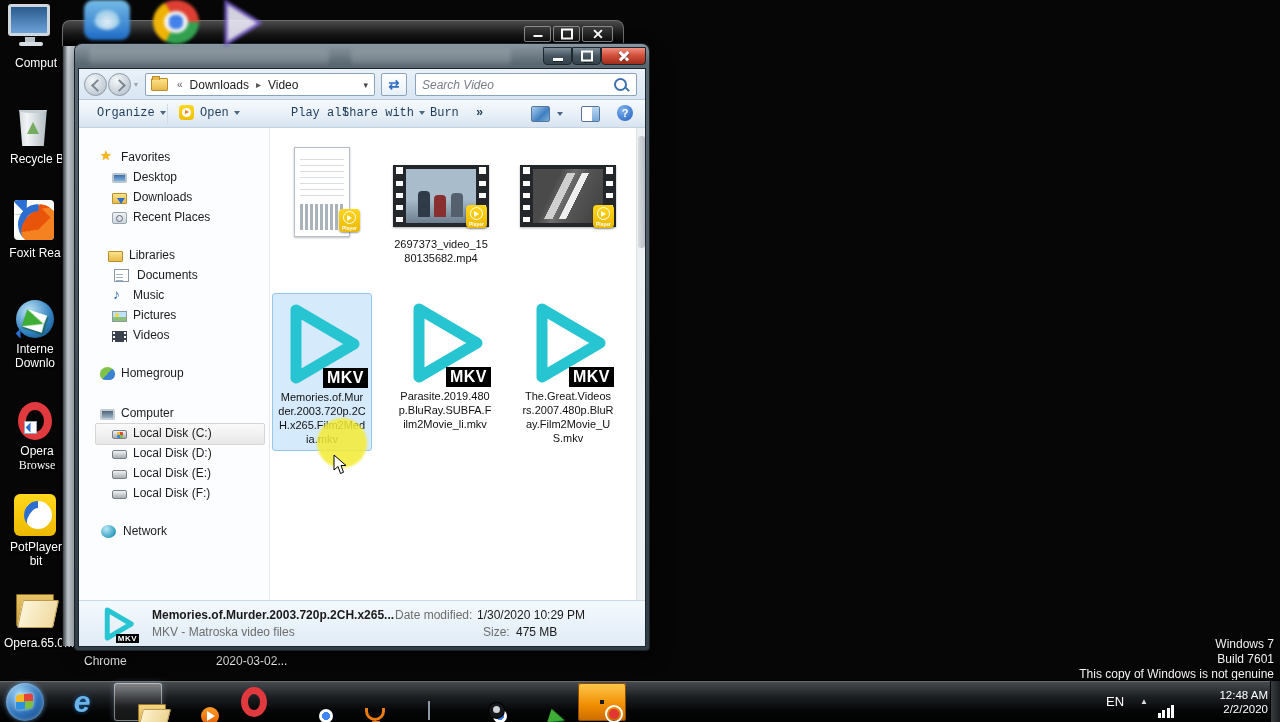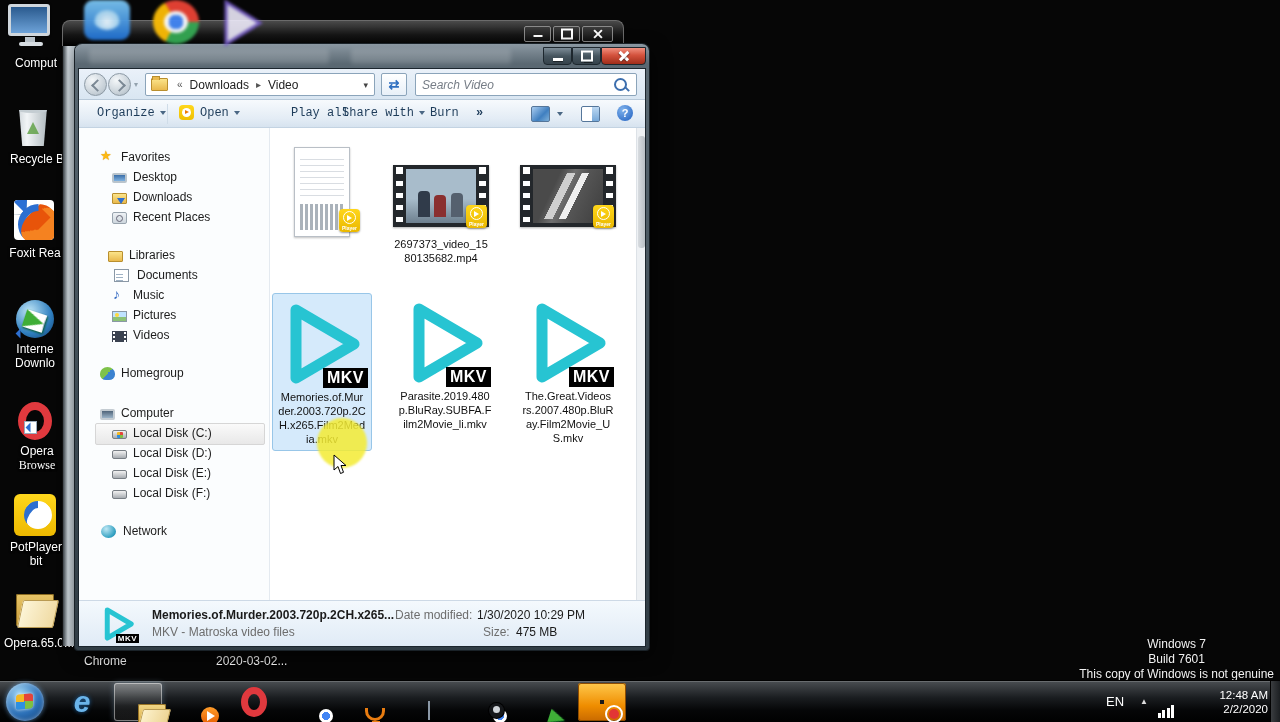--- a/index.html
+++ b/index.html
@@ -191,21 +191,21 @@
   
   .details{position:absolute;left:0;top:531px;width:566px;height:46px;background:linear-gradient(#f4f9fd,#e0ebf6);
         border-top:1px solid #cdd9e6;box-sizing:border-box;font-size:12px;}
   .dmkv{position:absolute;left:18px;top:4px;width:42px;height:38px;}
   .dmkv .mkv-label{font-size:8px;padding:0 2px;right:0;bottom:0;}
   .dtext{position:absolute;color:#1a1a1a;white-space:nowrap;}
   .dgrey{color:#6d6d6d;}
 
   
   .peek{position:absolute;color:#fff;font-size:12px;text-shadow:1px 1px 2px #000;}
-  .notice{position:absolute;right:6px;top:637px;text-align:center;color:#f2f2f2;font-size:12px;line-height:15px;
+  .notice{position:absolute;right:6px;top:637px;text-align:right;color:#f2f2f2;font-size:12px;line-height:15px;
         text-shadow:1px 1px 2px #000;z-index:4;}
   .watermark{position:absolute;left:4px;top:672px;font-size:40px;font-weight:bold;letter-spacing:1px;
         color:rgba(155,160,166,.85);text-shadow:0 2px 4px rgba(0,0,0,.8);z-index:6;white-space:nowrap;}
 
   
   .taskbar{position:absolute;left:0;top:680px;width:1280px;height:42px;z-index:5;
         background:linear-gradient(#4a4e52,#1a1d20 40%,#050607 70%,#000);border-top:1px solid #000;box-shadow:inset 0 1px 0 rgba(255,255,255,.18);}
   .tb{position:absolute;top:2px;width:48px;height:38px;border-radius:3px;z-index:7;}
   .tb.active{background:linear-gradient(rgba(255,255,255,.35),rgba(255,255,255,.08) 60%);box-shadow:inset 0 0 0 1px rgba(255,255,255,.45),0 0 6px rgba(180,220,255,.3);}
   .tb.orange{background:linear-gradient(#ffc94d,#ef8d00 60%,#c96a00);box-shadow:inset 0 0 0 1px #8e4c00;}

